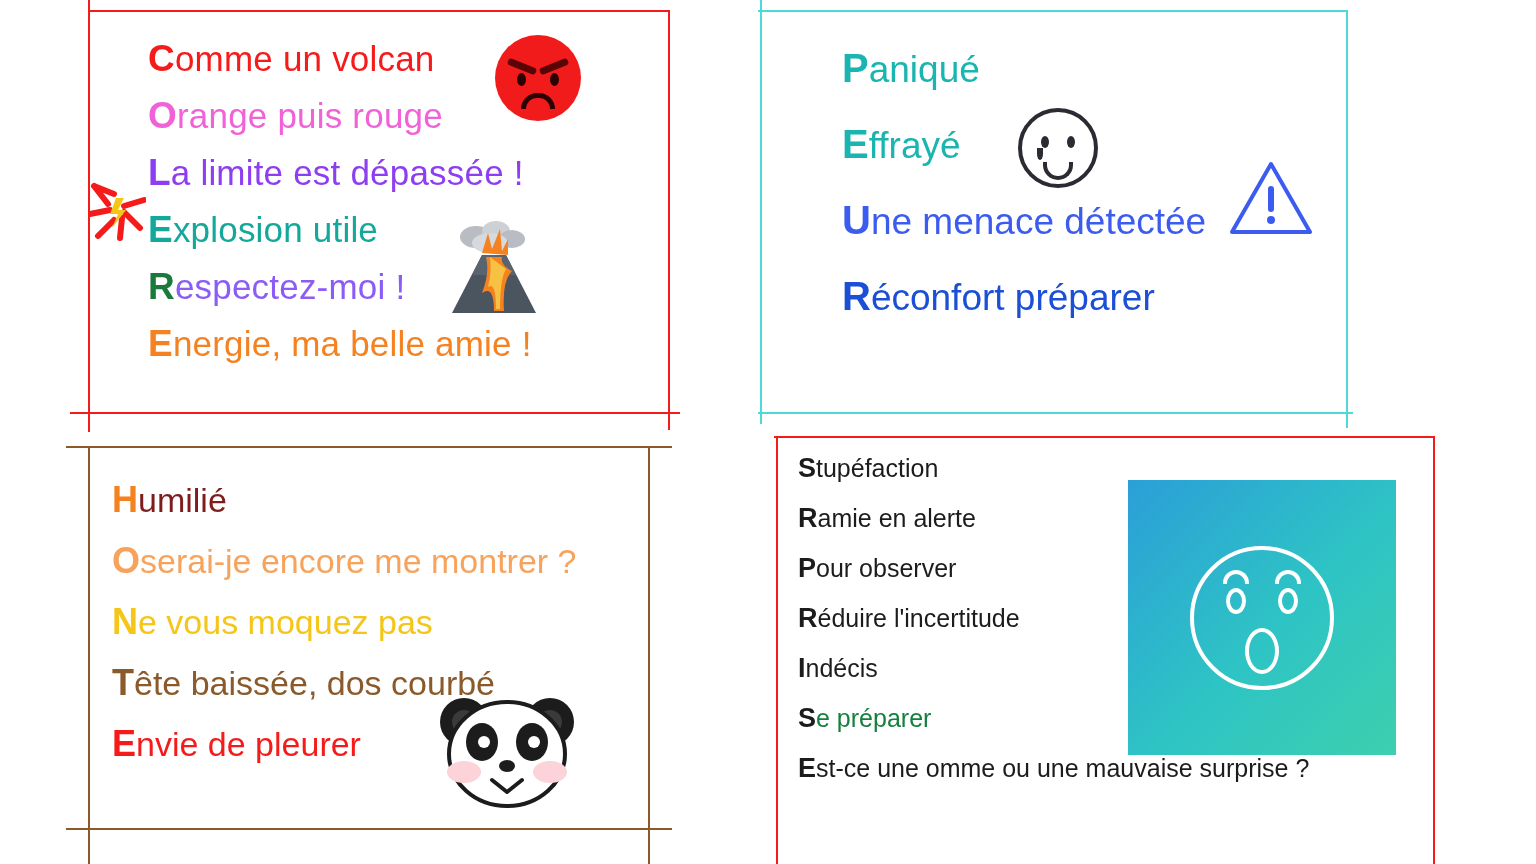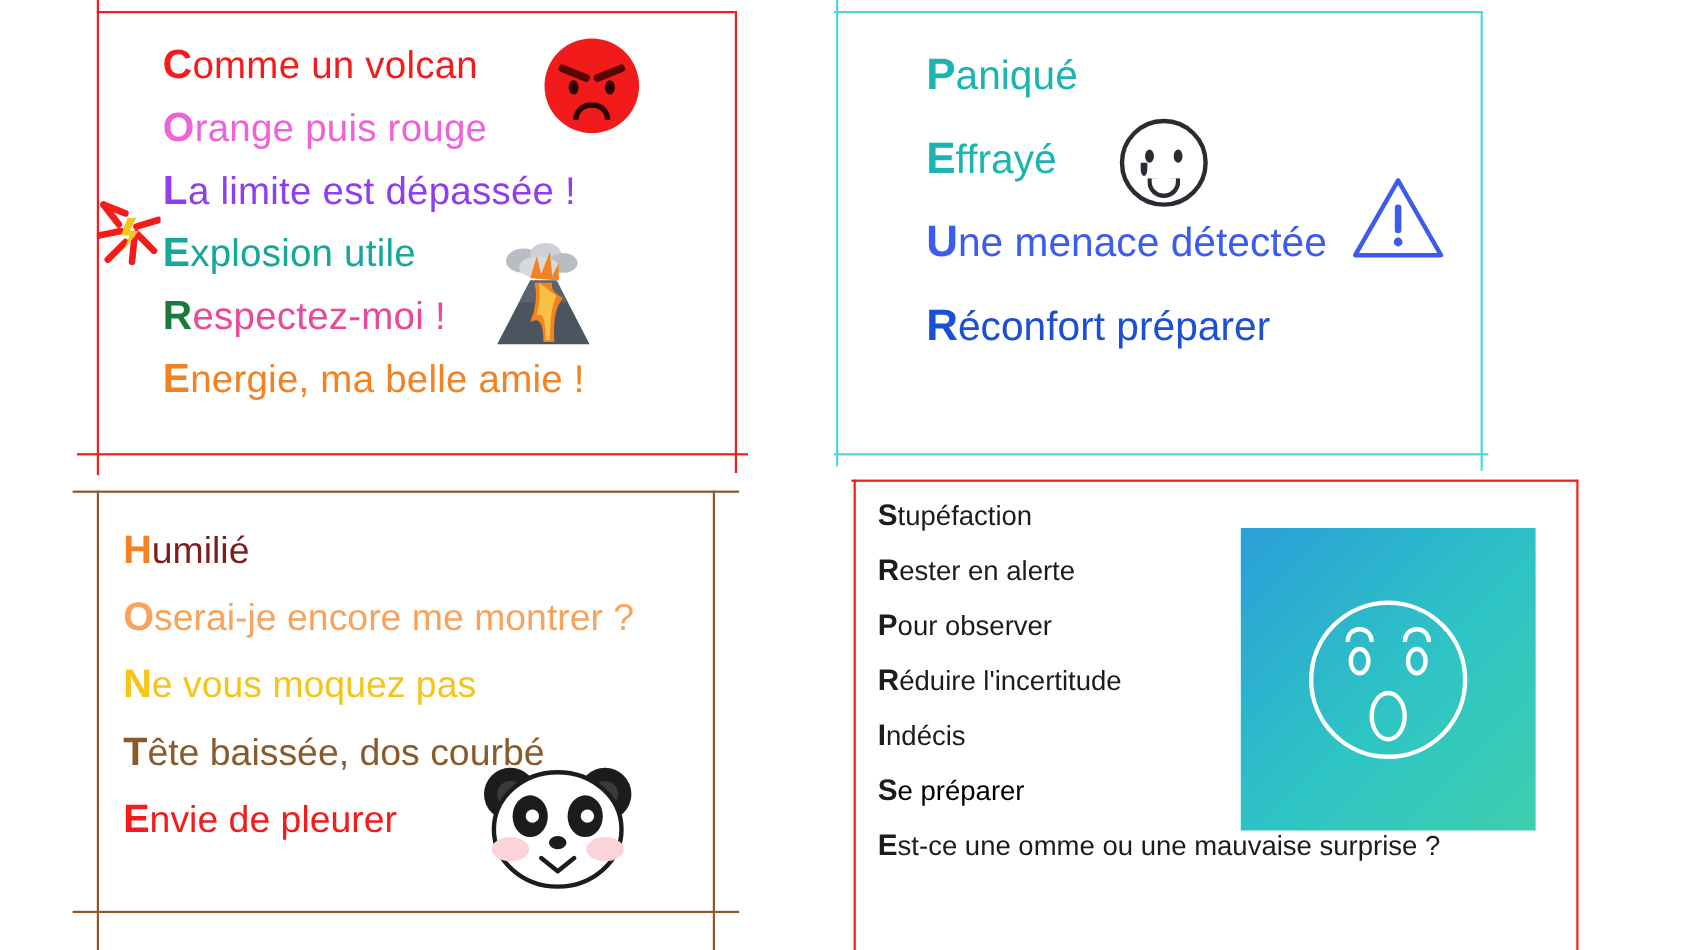--- a/index.html
+++ b/index.html
@@ -185,21 +185,21 @@
     <div class="line">
       <span class="cap" style="color:#f062d8">O</span><span class="rest" style="color:#f062d8">range puis rouge</span>
     </div>
     <div class="line">
       <span class="cap" style="color:#8c3ef0">L</span><span class="rest" style="color:#8c3ef0">a limite est dépassée !</span>
     </div>
     <div class="line">
       <span class="cap" style="color:#13a89a">E</span><span class="rest" style="color:#13a89a">xplosion utile</span>
     </div>
     <div class="line">
-      <span class="cap" style="color:#1a7a3c">R</span><span class="rest" style="color:#ec4899">espectez-moi !</span>
+      <span class="cap" style="color:#1a7a3c">R</span><span class="rest" style="color:#8b5cf6">espectez-moi !</span>
     </div>
     <div class="line">
       <span class="cap" style="color:#f58220">E</span><span class="rest" style="color:#f58220">nergie, ma belle amie !</span>
     </div>
   </div>
 
   <div class="art" style="left:495px;top:35px;">
     <div class="angry-face">
       <div class="brow l"></div>
         <div class="brow r"></div>
@@ -296,33 +296,33 @@
       <ellipse cx="75" cy="74" rx="8" ry="6" fill="#1c1c1c"></ellipse>
       <path d="M60 88 L75 100 L90 88" fill="none" stroke="#1c1c1c" stroke-width="4" stroke-linecap="round" stroke-linejoin="round"></path>
     </svg>
   </div>
 
   <div class="acrostic" id="panel4-text">
     <div class="line">
       <span class="cap" style="color:#1c1c1c">S</span><span class="rest" style="color:#1c1c1c">tupéfaction</span>
     </div>
     <div class="line">
-      <span class="cap" style="color:#1c1c1c">R</span><span class="rest" style="color:#1c1c1c">ester en alerte</span>
+      <span class="cap" style="color:#1c1c1c">R</span><span class="rest" style="color:#1c1c1c">amie en alerte</span>
     </div>
     <div class="line">
       <span class="cap" style="color:#1c1c1c">P</span><span class="rest" style="color:#1c1c1c">our observer</span>
     </div>
     <div class="line">
       <span class="cap" style="color:#1c1c1c">R</span><span class="rest" style="color:#1c1c1c">éduire l'incertitude</span>
     </div>
     <div class="line">
       <span class="cap" style="color:#1c1c1c">I</span><span class="rest" style="color:#1c1c1c">ndécis</span>
     </div>
     <div class="line">
-      <span class="cap" style="color:#1c1c1c">S</span><span class="rest" style="color:#000000">e préparer</span>
+      <span class="cap" style="color:#1c1c1c">S</span><span class="rest" style="color:#15803d">e préparer</span>
     </div>
     <div class="line">
       <span class="cap" style="color:#1c1c1c">E</span><span class="rest" style="color:#1c1c1c">st-ce une omme ou une mauvaise surprise ?</span>
     </div>
   </div>
 
   <div class="art" style="left:1128px;top:480px;">
     <div class="grad-square">
       <div class="face">
         <div class="brow l"></div>

